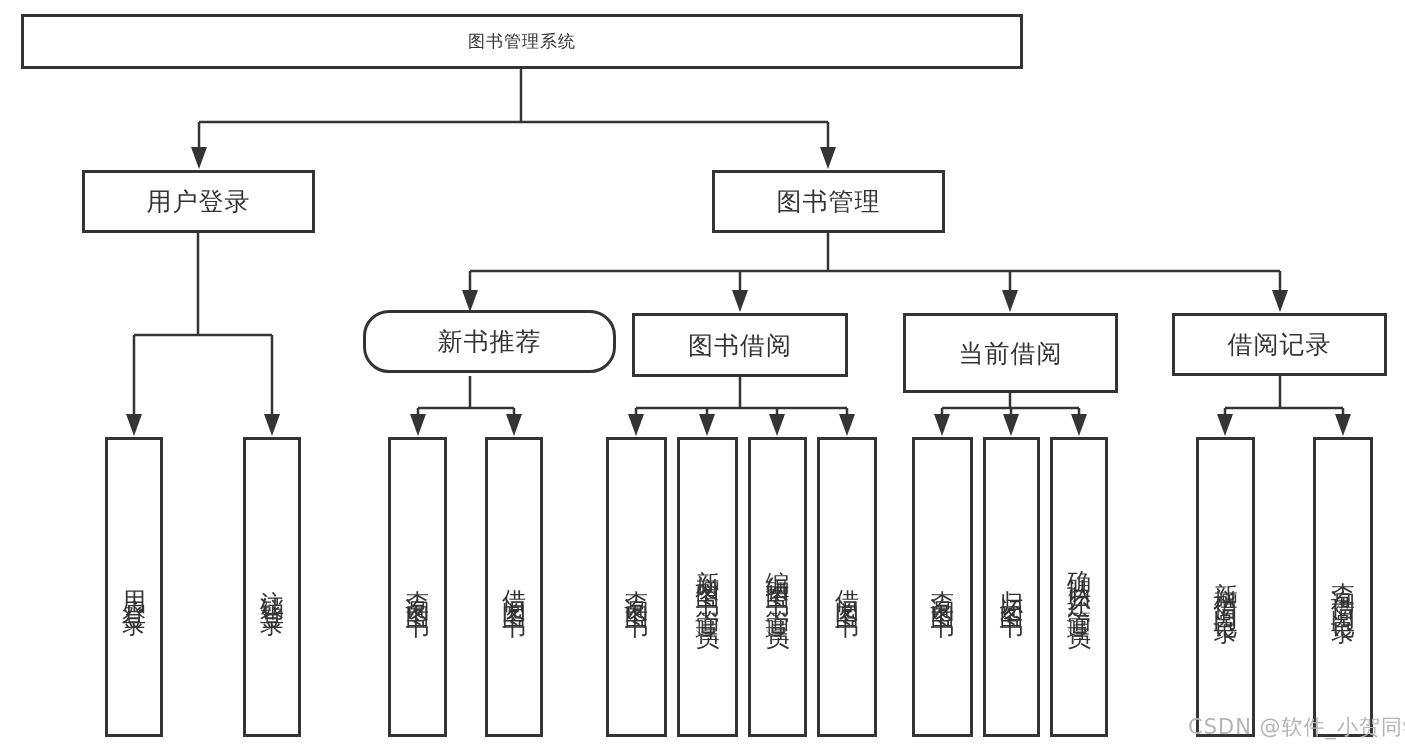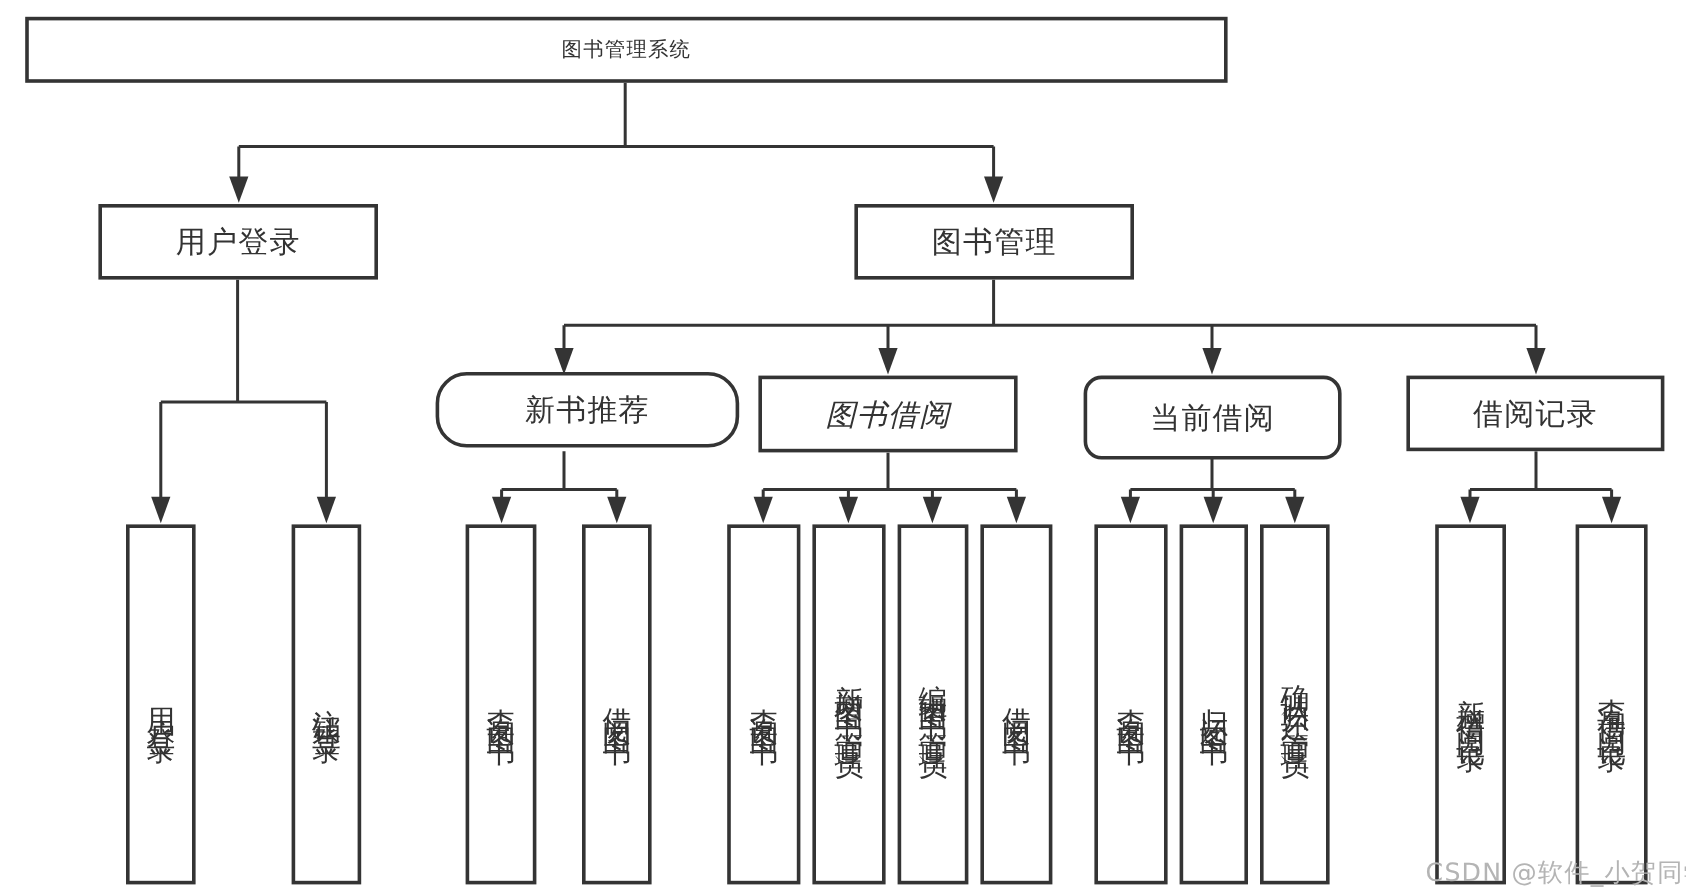--- a/index.html
+++ b/index.html
@@ -108,22 +108,22 @@
       <polygon points="1335,414 1351,414 1343,436"></polygon>
     </g>
   </svg>
 
   <div class="box rootbox" style="left:21px; top:14px; width:1002px; height:55px;">图书管理系统</div>
 
   <div class="box hbox" style="left:82px; top:170px; width:233px; height:63px;">用户登录</div>
   <div class="box hbox" style="left:712px; top:170px; width:233px; height:63px;">图书管理</div>
 
   <div class="box hbox" style="left:363px; top:310px; width:253px; height:63px;border-radius:26px;">新书推荐</div>
-  <div class="box hbox" style="left:632px; top:313px; width:216px; height:64px;font-style:italic;">图书借阅</div>
-  <div class="box hbox" style="left:903px; top:313px; width:215px; height:70px;border-radius:15px;">当前借阅</div>
+  <div class="box hbox" style="left:632px; top:313px; width:216px; height:64px;">图书借阅</div>
+  <div class="box hbox" style="left:903px; top:313px; width:215px; height:80px;">当前借阅</div>
   <div class="box hbox" style="left:1172px; top:313px; width:215px; height:63px;">借阅记录</div>
 
   <div class="box vbox" style="left:105px; top:437px; width:58px; height:300px;">用户登录</div>
   <div class="box vbox" style="left:243px; top:437px; width:58px; height:300px;">注销登录</div>
 
   <div class="box vbox" style="left:388px; top:437px; width:59px; height:300px;">查询图书</div>
   <div class="box vbox" style="left:485px; top:437px; width:58px; height:300px;">借阅图书</div>
 
   <div class="box vbox" style="left:606px; top:437px; width:61px; height:300px;">查询图书</div>
   <div class="box vbox" style="left:677px; top:437px; width:61px; height:300px;">新增图书（管理员）</div>

